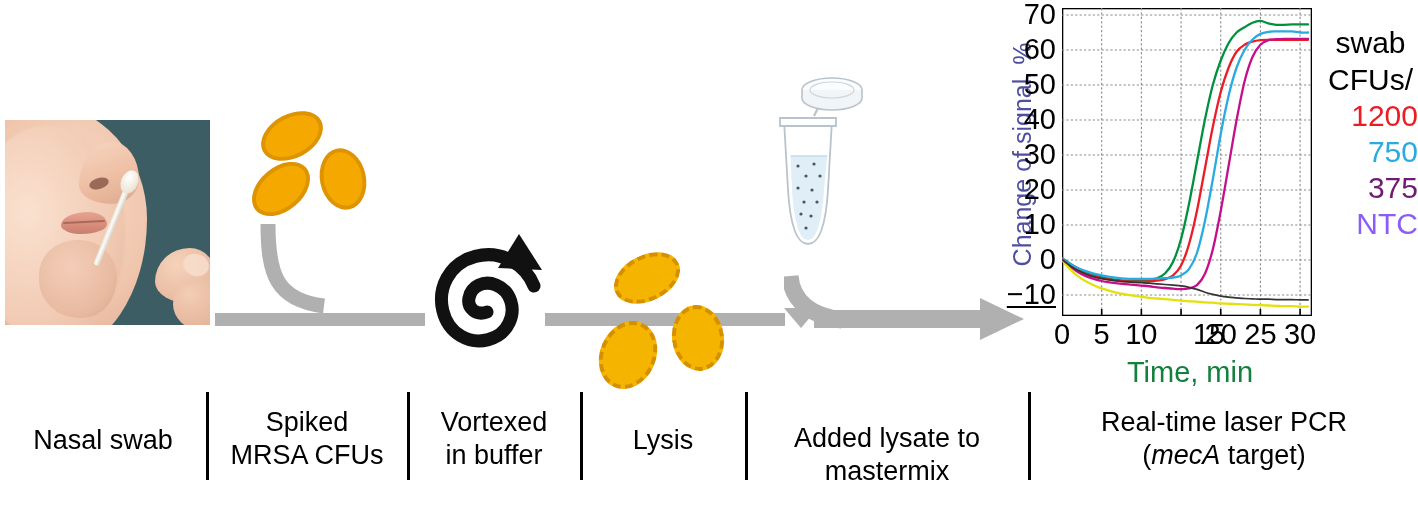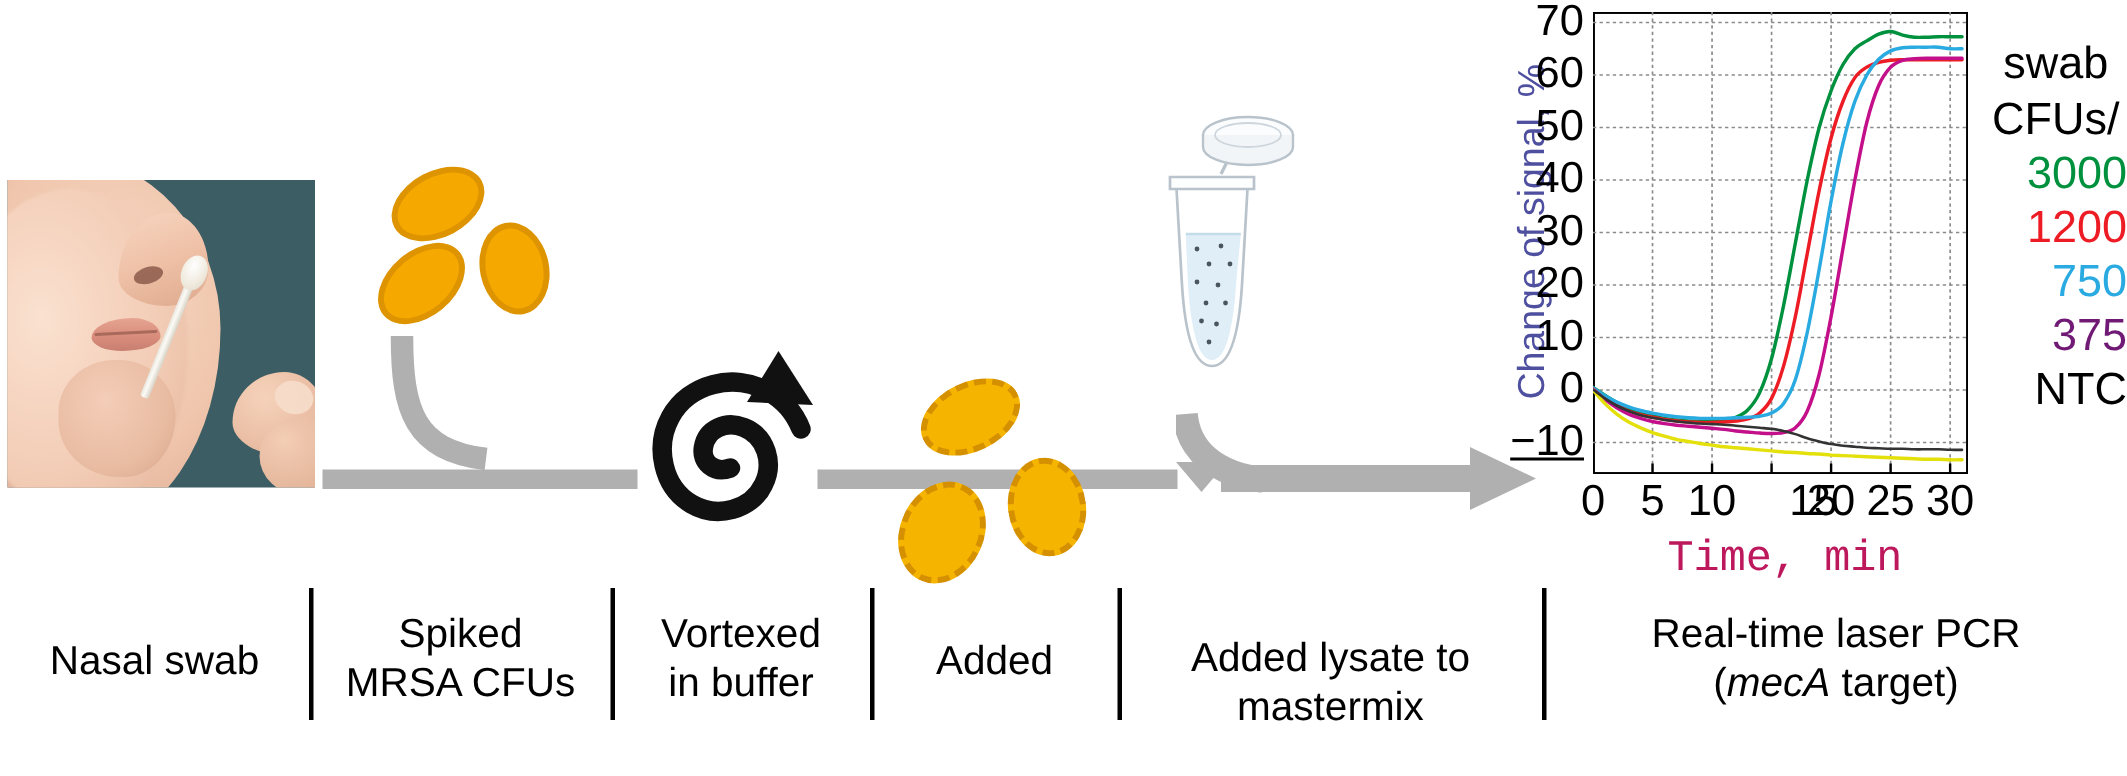--- a/index.html
+++ b/index.html
@@ -199,22 +199,21 @@
     font-size: 29px;
     color: #000;
     line-height: 1;
   }
   .xlabel {
     position: absolute;
     left: 82px; top: 356px;
     width: 260px;
     text-align: center;
     font-size: 29px;
-    color: #be185d;
-    font-family: Liberation Mono, monospace;
+    color: #15803d;
   }
   .legend {
     position: absolute;
     left: 345px; top: 24px;
     width: 95px;
     text-align: right;
     font-size: 30px;
     line-height: 37px;
     color: #000;
   }
@@ -374,38 +373,37 @@
           <line x1="238.09523809523807" x2="238.09523809523807" y1="308" y2="301" stroke="#000" stroke-width="1.6"></line>
         </g>
     </svg>
 
     <div class="xlabel">Time, min</div>
 
     <div class="legend">
       <div class="hdr">swab</div>
       <div class="hdr">CFUs/</div>
       <div id="legend-entries">
-          <div class="ent" style="color: rgb(0, 145, 63);">3000</div>
           <div class="ent" style="color: rgb(237, 28, 36);">1200</div>
           <div class="ent" style="color: rgb(41, 170, 225);">750</div>
           <div class="ent" style="color: #701a75;">375</div>
-          <div class="ent" style="color: #000000;">NTC</div>
+          <div class="ent" style="color: #8b5cf6;">NTC</div>
         </div>
     </div>
   </div>
 
   <div class="divider" style="left:206px; top:392px; height:88px;"></div>
   <div class="divider" style="left:407px; top:392px; height:88px;"></div>
   <div class="divider" style="left:580px; top:392px; height:88px;"></div>
   <div class="divider" style="left:745px; top:392px; height:88px;"></div>
   <div class="divider" style="left:1028px; top:392px; height:88px;"></div>
 
   <div class="caption" style="left:208px;  top:406px; width:198px;">Spiked
 MRSA CFUs</div>
   <div class="caption" style="left:0px;    top:424px; width:206px;">Nasal swab</div>
   <div class="caption" style="left:409px;  top:406px; width:170px;">Vortexed
 in buffer</div>
-  <div class="caption" style="left:582px;  top:424px; width:162px;">Added</div>
+  <div class="caption" style="left:582px;  top:424px; width:162px;">Lysis</div>
   <div class="caption" style="left:747px;  top:422px; width:280px;">Added lysate to
 mastermix</div>
   <div class="caption" style="left:1030px; top:406px; width:388px;"><span>Real-time laser PCR</span><br><span>(</span><i>mecA</i><span> target)</span></div>
 
 </div>
 
 </body></html>

